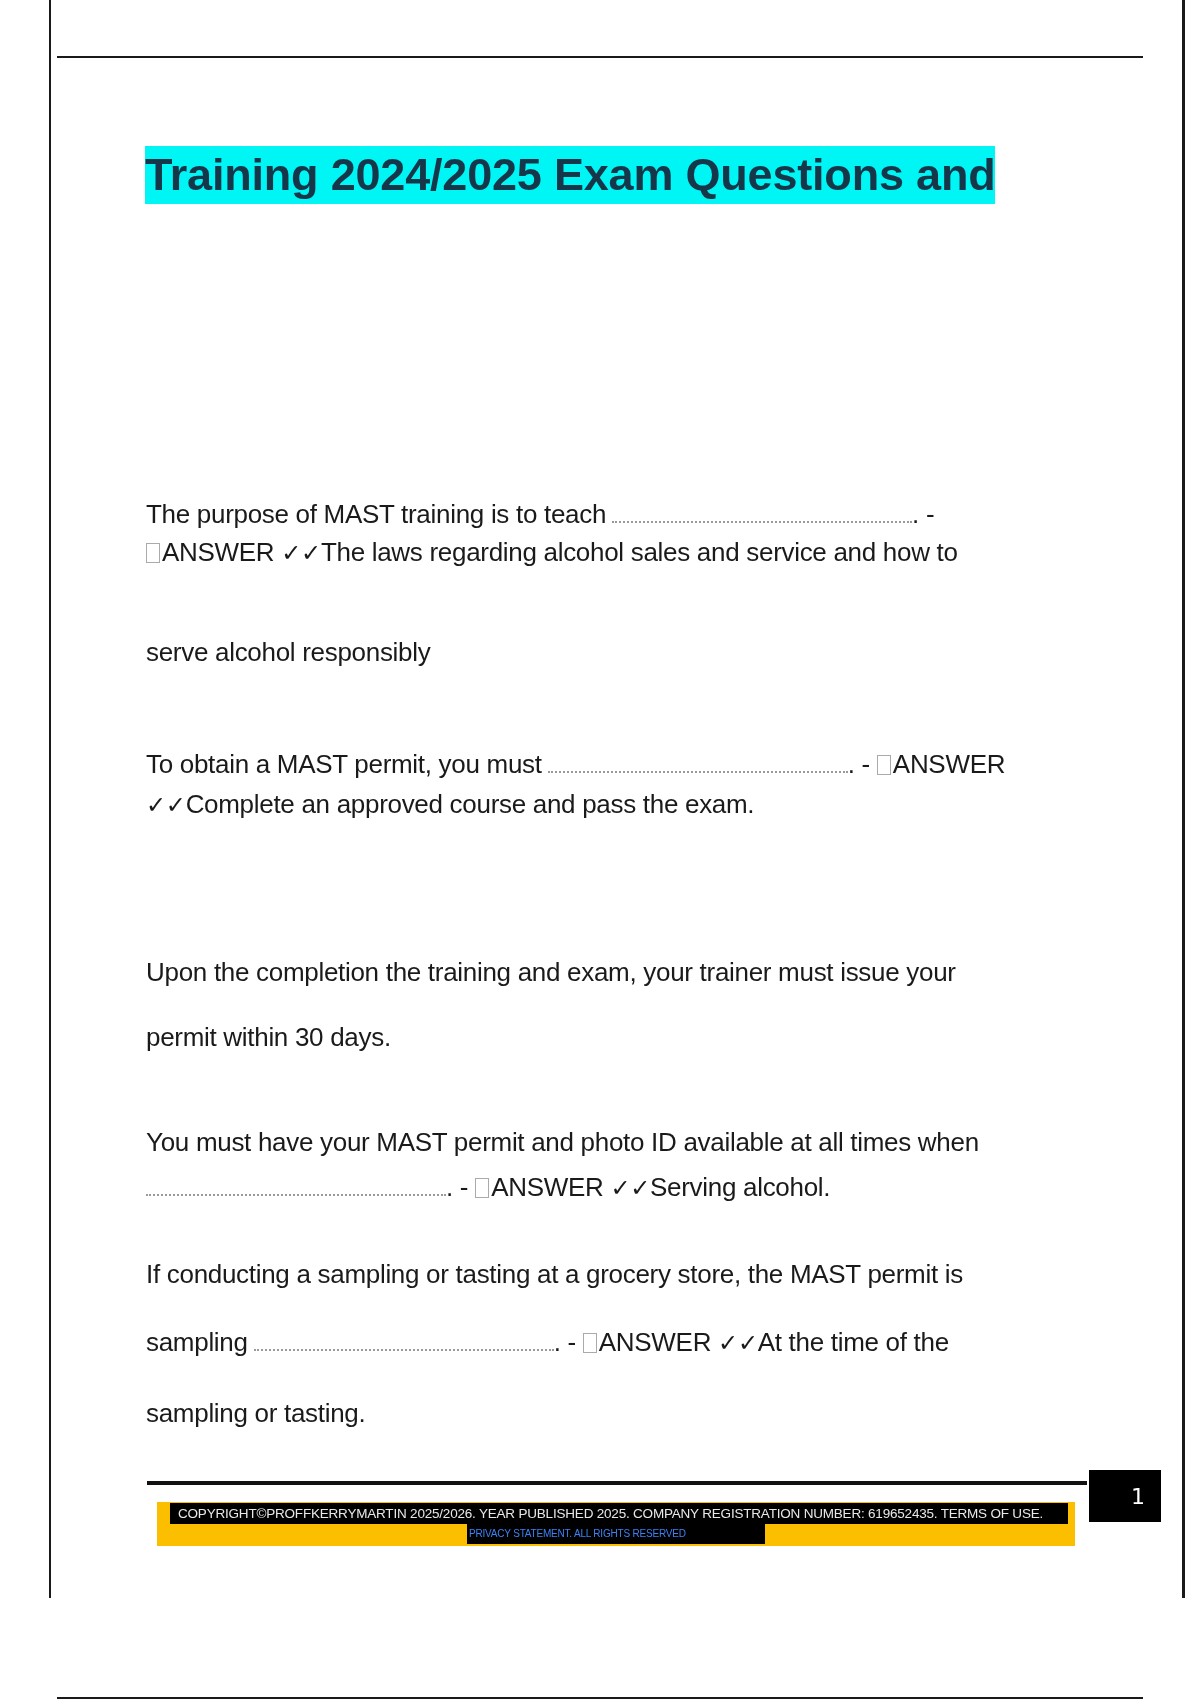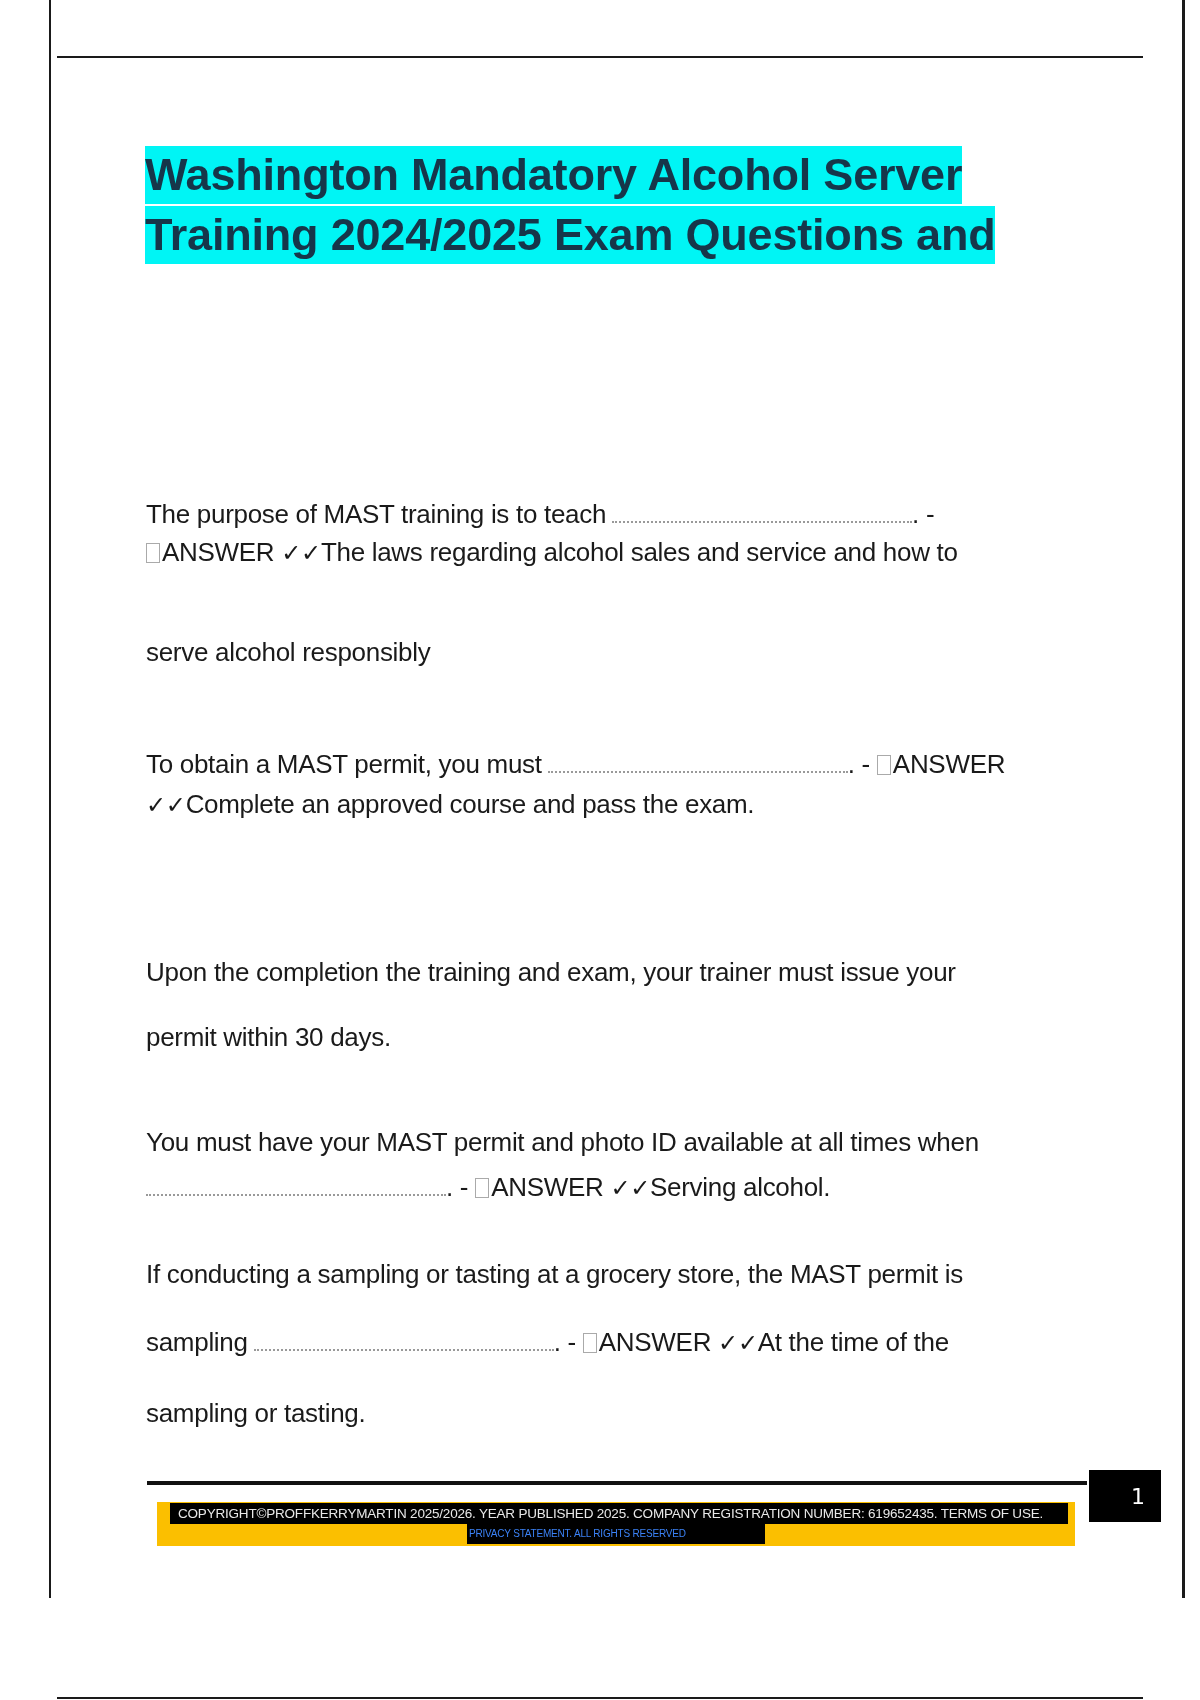--- a/index.html
+++ b/index.html
@@ -31,21 +31,20 @@
                   font-size: 10px; line-height: 20px; white-space: nowrap; letter-spacing: -0.2px; padding-left: 2px; }
 </style>
 </head>
 <body>
 
 <div class="page-border-left"></div>
 <div class="page-border-right"></div>
 <div class="top-rule"></div>
 
 <div class="title-block">
-  <div><span class="title-line">Washington Mandatory Alcohol Server</span></div>
   <div><span class="title-line">Training 2024/2025 Exam Questions and</span></div>
 </div>
 
 <div class="content">
 
   <div class="line" style="top:498px;">
     <span>The purpose of MAST training is to teach</span><span class="blank"></span><span>. -</span>
   </div>
   <div class="line" style="top:536px;">
     <span class="box-glyph"></span><span>ANSWER</span>

